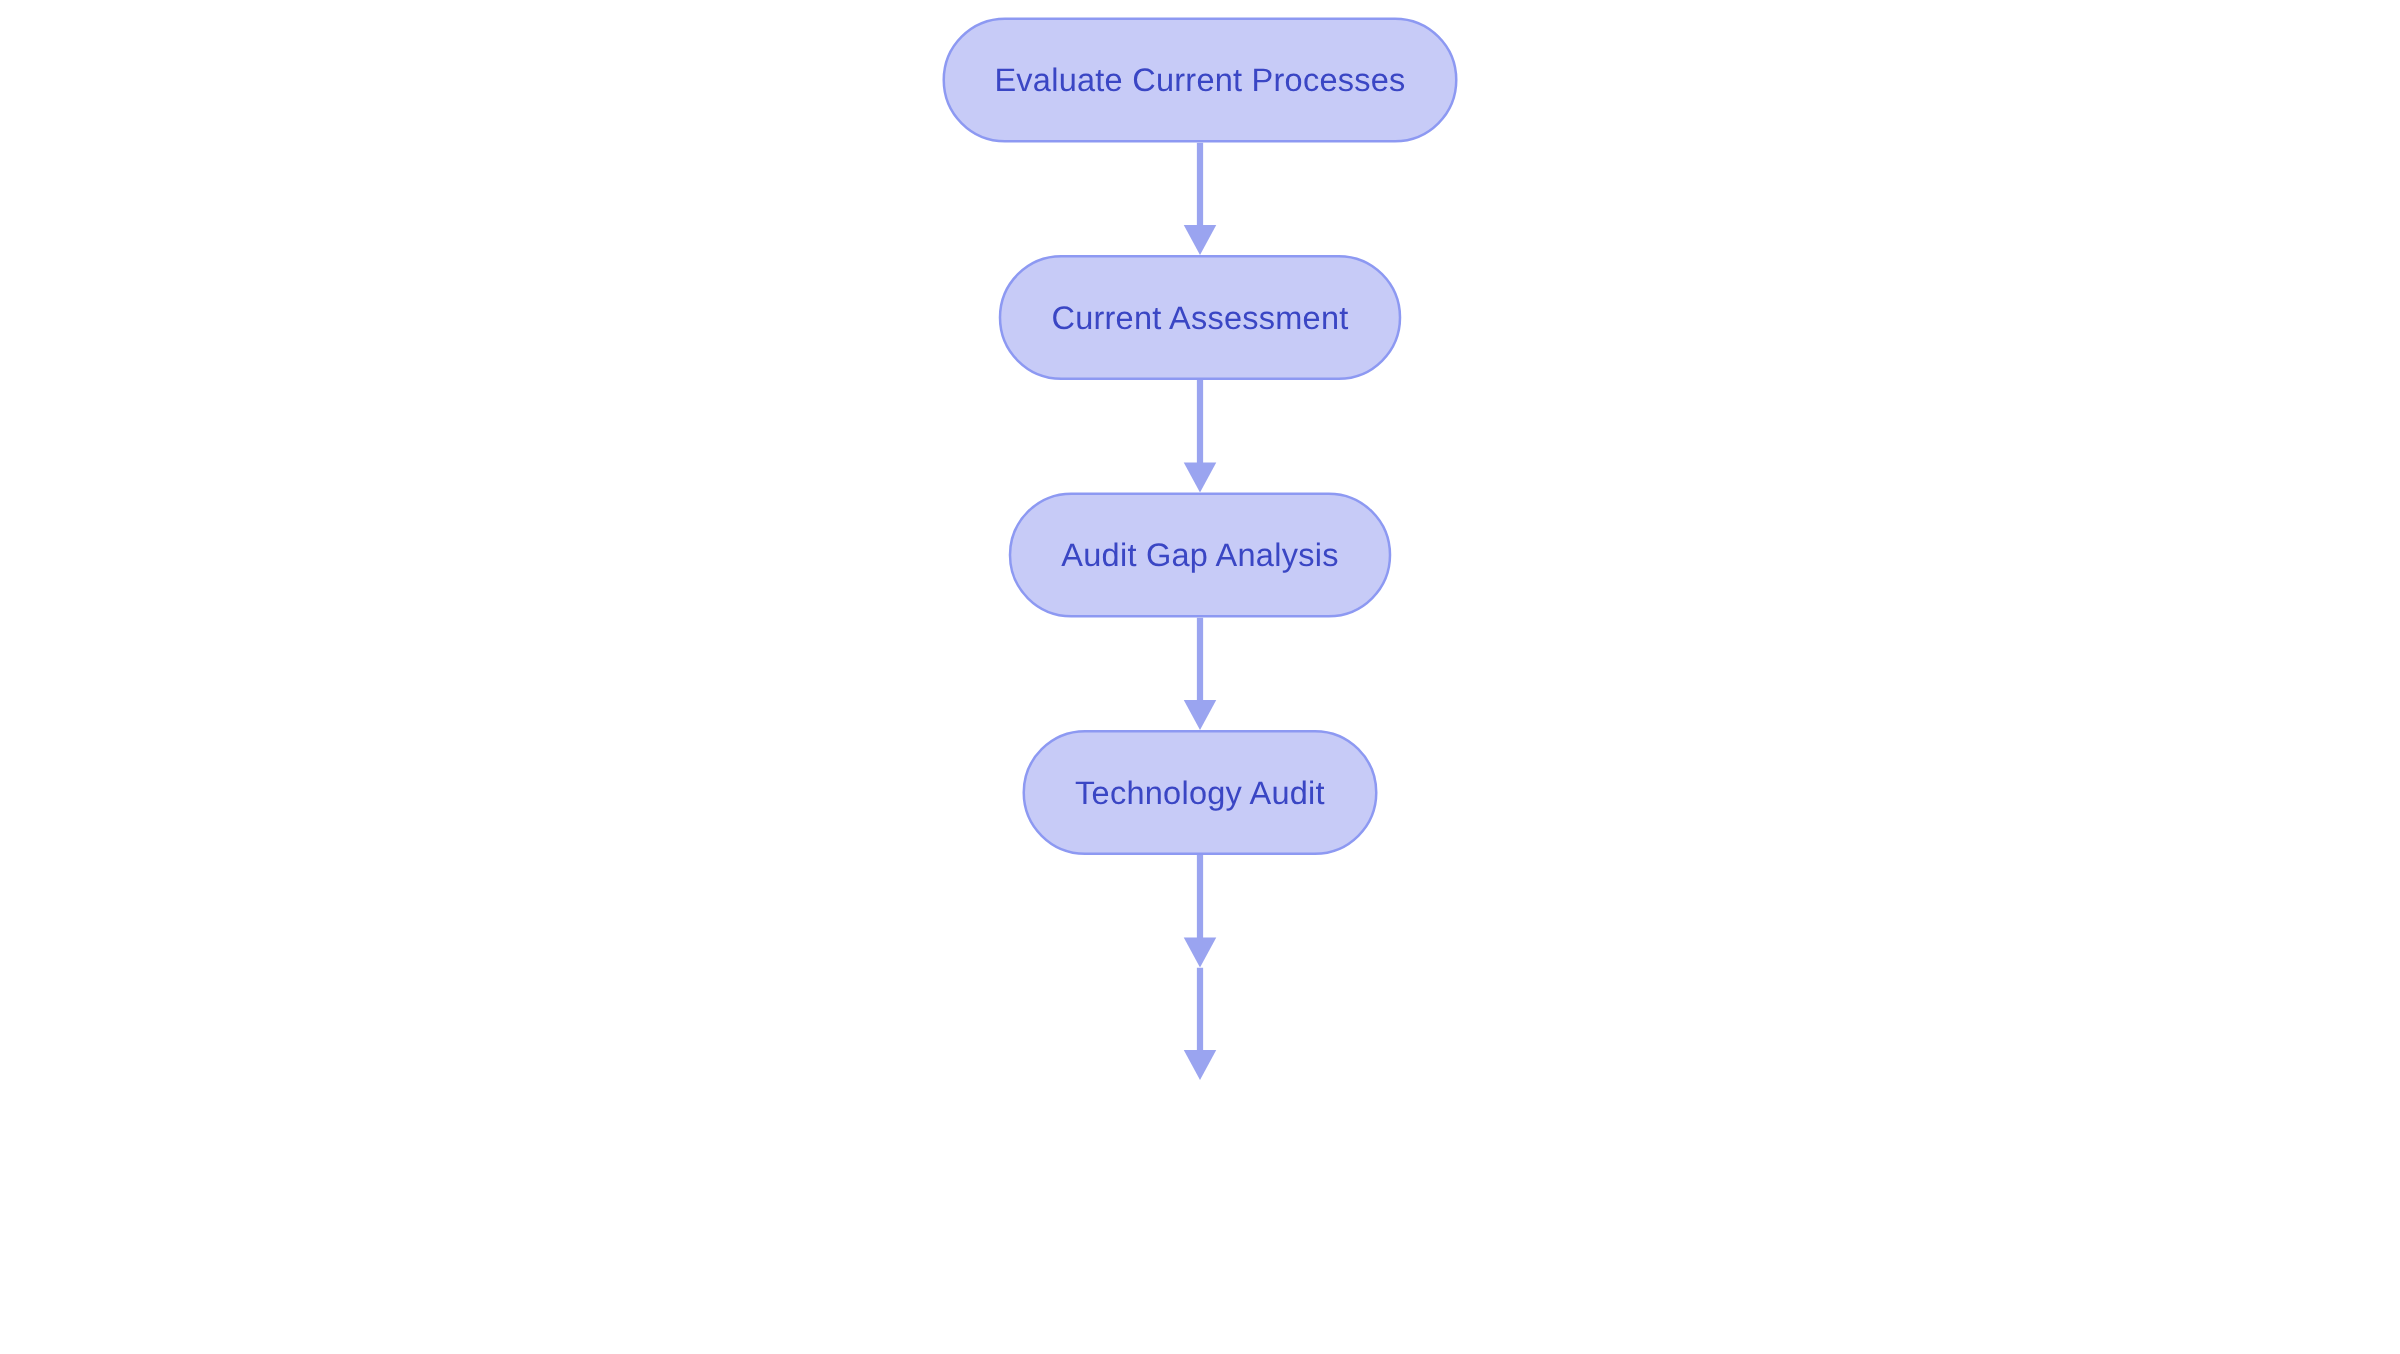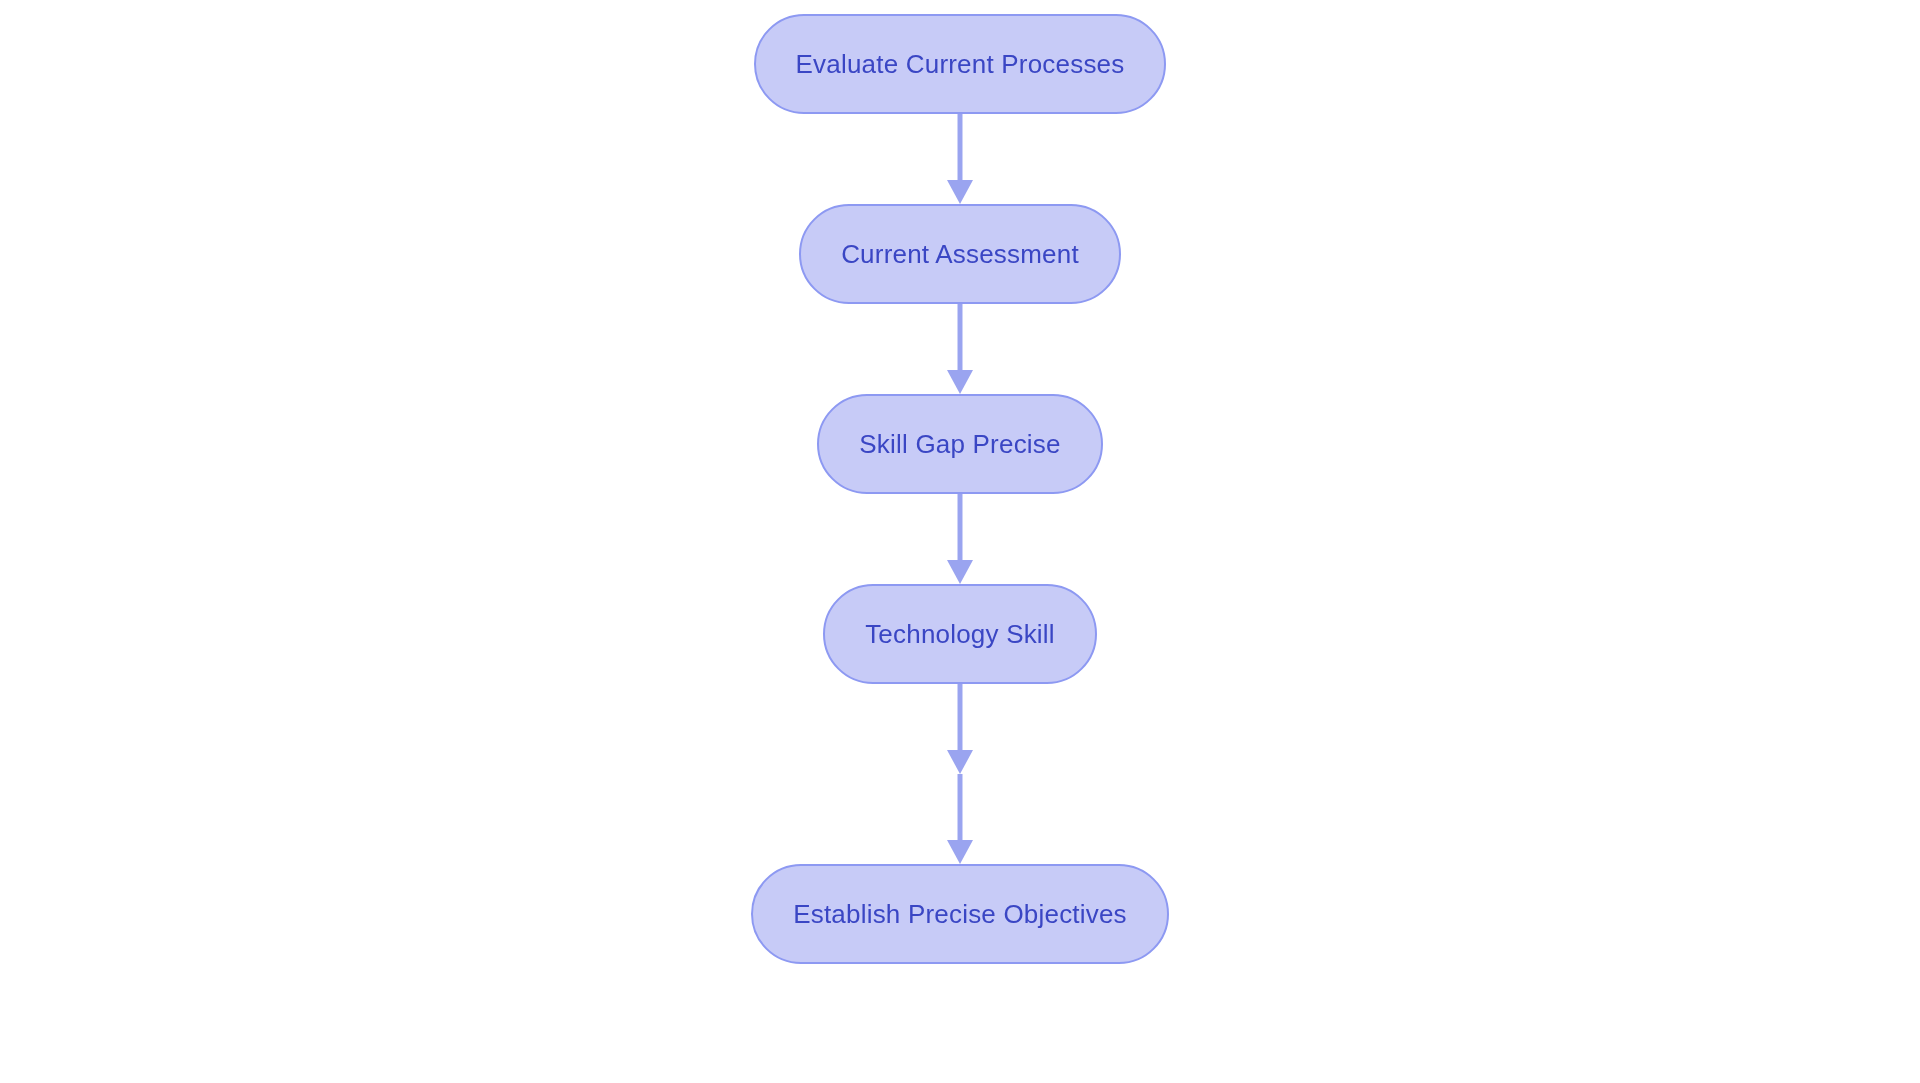--- a/index.html
+++ b/index.html
@@ -73,40 +73,37 @@
   <div class="flow-node">
     <span class="node-label">Current Assessment</span>
   </div>
 
   <svg class="flow-arrow" viewBox="0 0 28 90" aria-hidden="true">
     <line class="arrow-line" x1="14" y1="0" x2="14" y2="68"></line>
     <polygon class="arrow-head" points="1,66 27,66 14,90"></polygon>
   </svg>
 
   <div class="flow-node">
-    <span class="node-label">Skill Gap Precise</span>
+    <span class="node-label">Audit Gap Analysis</span>
   </div>
 
   <svg class="flow-arrow" viewBox="0 0 28 90" aria-hidden="true">
     <line class="arrow-line" x1="14" y1="0" x2="14" y2="68"></line>
     <polygon class="arrow-head" points="1,66 27,66 14,90"></polygon>
   </svg>
 
   <div class="flow-node">
-    <span class="node-label">Technology Skill</span>
+    <span class="node-label">Technology Audit</span>
   </div>
 
   <svg class="flow-arrow" viewBox="0 0 28 90" aria-hidden="true">
     <line class="arrow-line" x1="14" y1="0" x2="14" y2="68"></line>
     <polygon class="arrow-head" points="1,66 27,66 14,90"></polygon>
   </svg>
 
 
   <svg class="flow-arrow" viewBox="0 0 28 90" aria-hidden="true">
     <line class="arrow-line" x1="14" y1="0" x2="14" y2="68"></line>
     <polygon class="arrow-head" points="1,66 27,66 14,90"></polygon>
   </svg>
 
-  <div class="flow-node">
-    <span class="node-label">Establish Precise Objectives</span>
-  </div>
 
 </div>
 
 </body></html>

